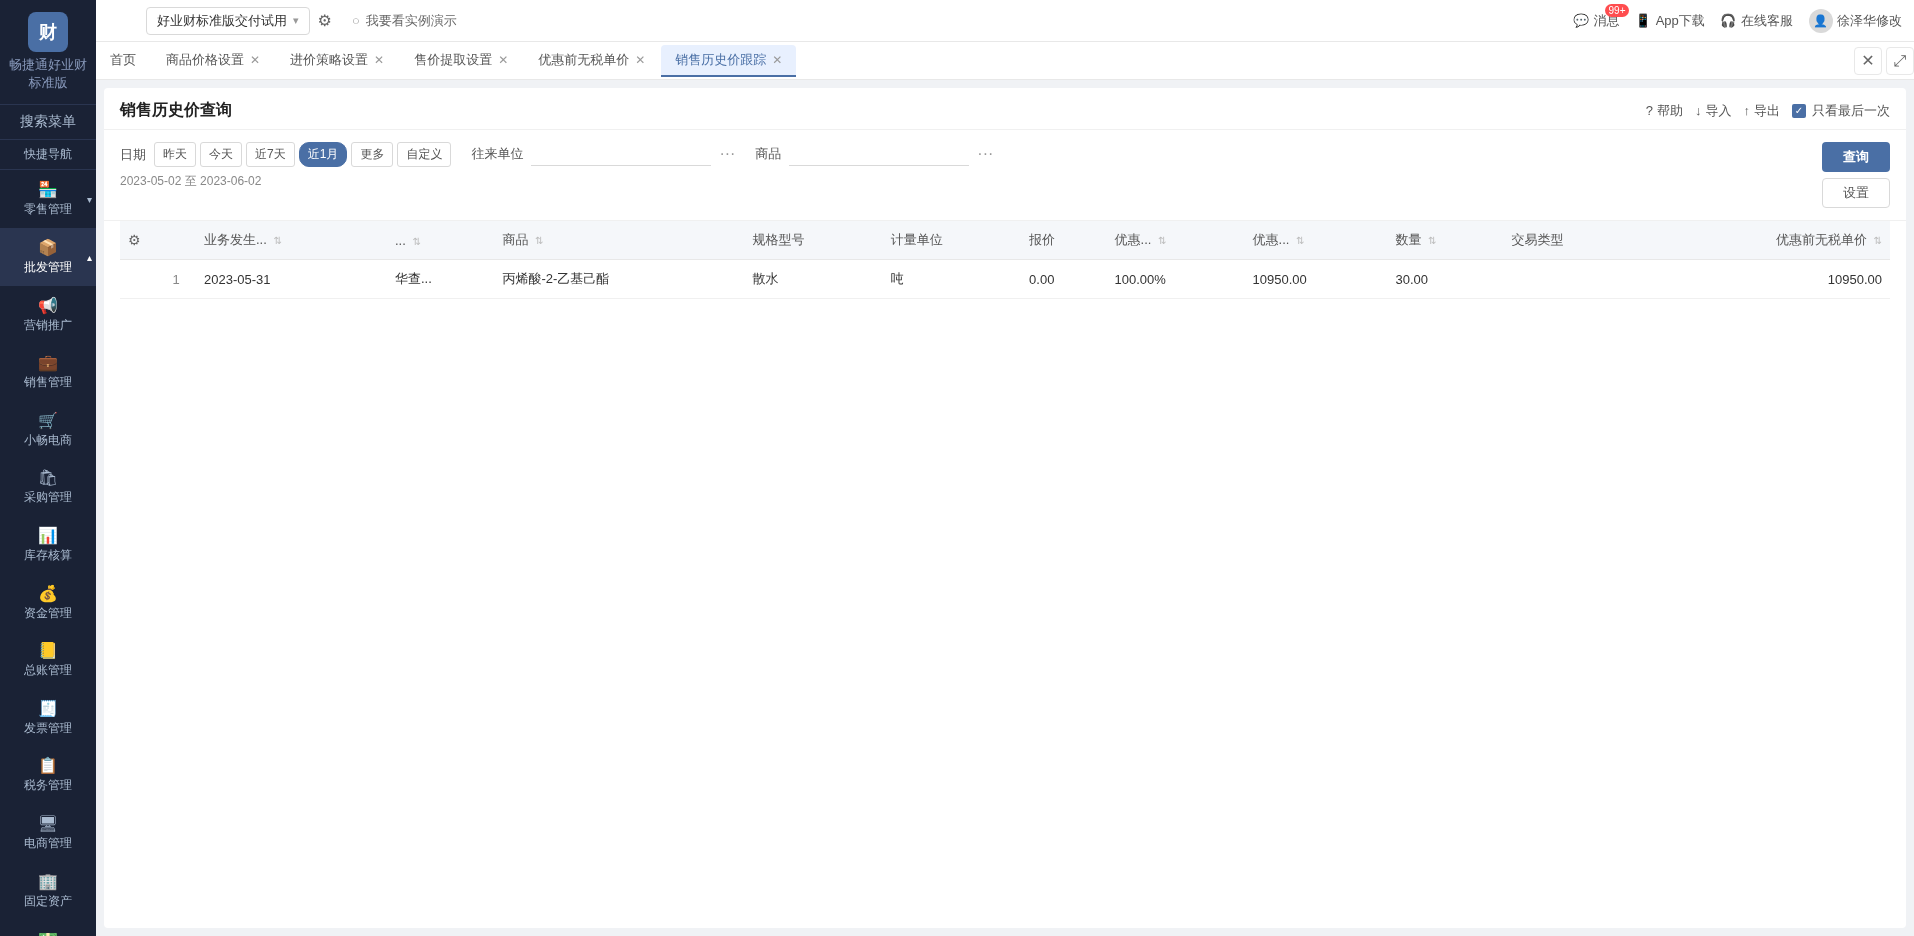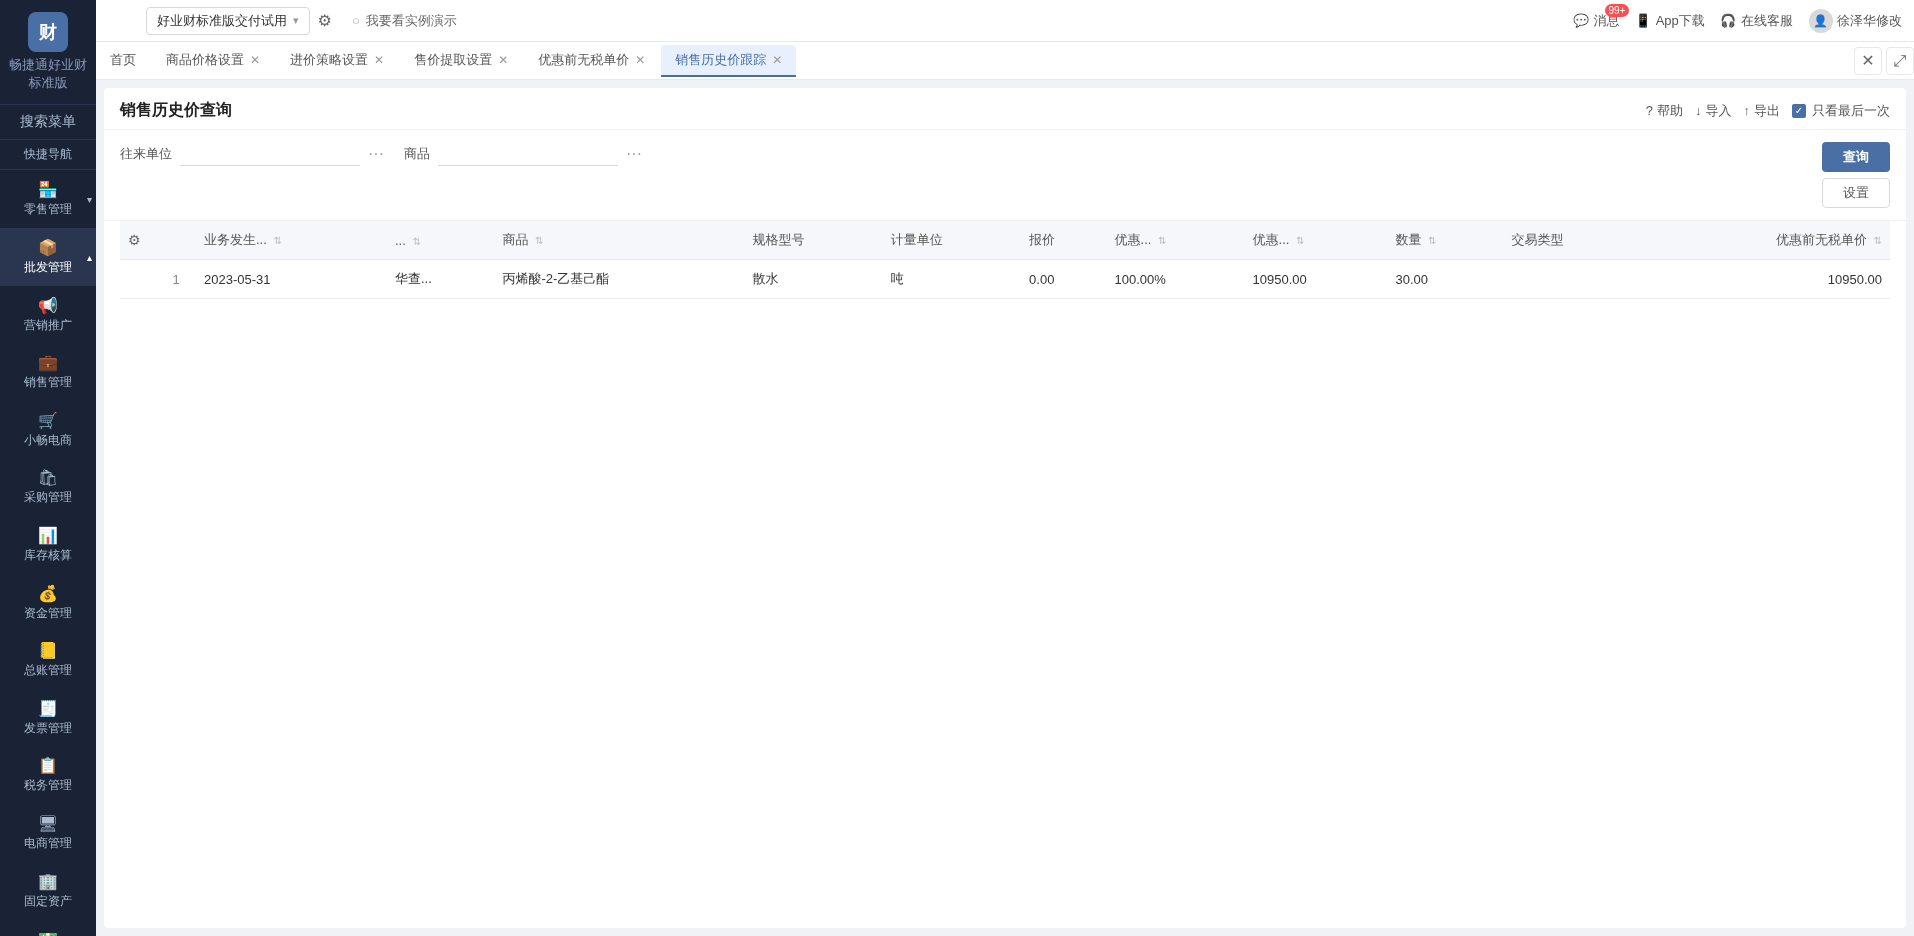--- a/index.html
+++ b/index.html
@@ -395,20 +395,34 @@
           <span>导出</span>
         </div>
         <label class="checkbox-label">
           <div class="checkbox-box">✓</div>
           <span>只看最后一次</span>
         </label>
       </div>
     </div>
 
     <div class="filter-area">
+      <div class="filter-group">
+        <div style="display:flex; align-items:center; gap:8px;">
+          <span class="filter-input-label">日期</span>
+          <div class="filter-date-buttons">
+            <button class="date-btn">昨天</button>
+            <button class="date-btn">今天</button>
+            <button class="date-btn">近7天</button>
+            <button class="date-btn active">近1月</button>
+            <button class="date-btn">更多</button>
+            <button class="date-btn">自定义</button>
+          </div>
+        </div>
+        <div class="date-range-text">2023-05-02 至 2023-06-02</div>
+      </div>
 
       <div class="filter-input-group">
         <span class="filter-input-label">往来单位</span>
         <input class="filter-input" type="text" style="">
         <span class="filter-dots">···</span>
       </div>
 
       <div class="filter-input-group">
         <span class="filter-input-label">商品</span>
         <input class="filter-input" type="text" style="">

